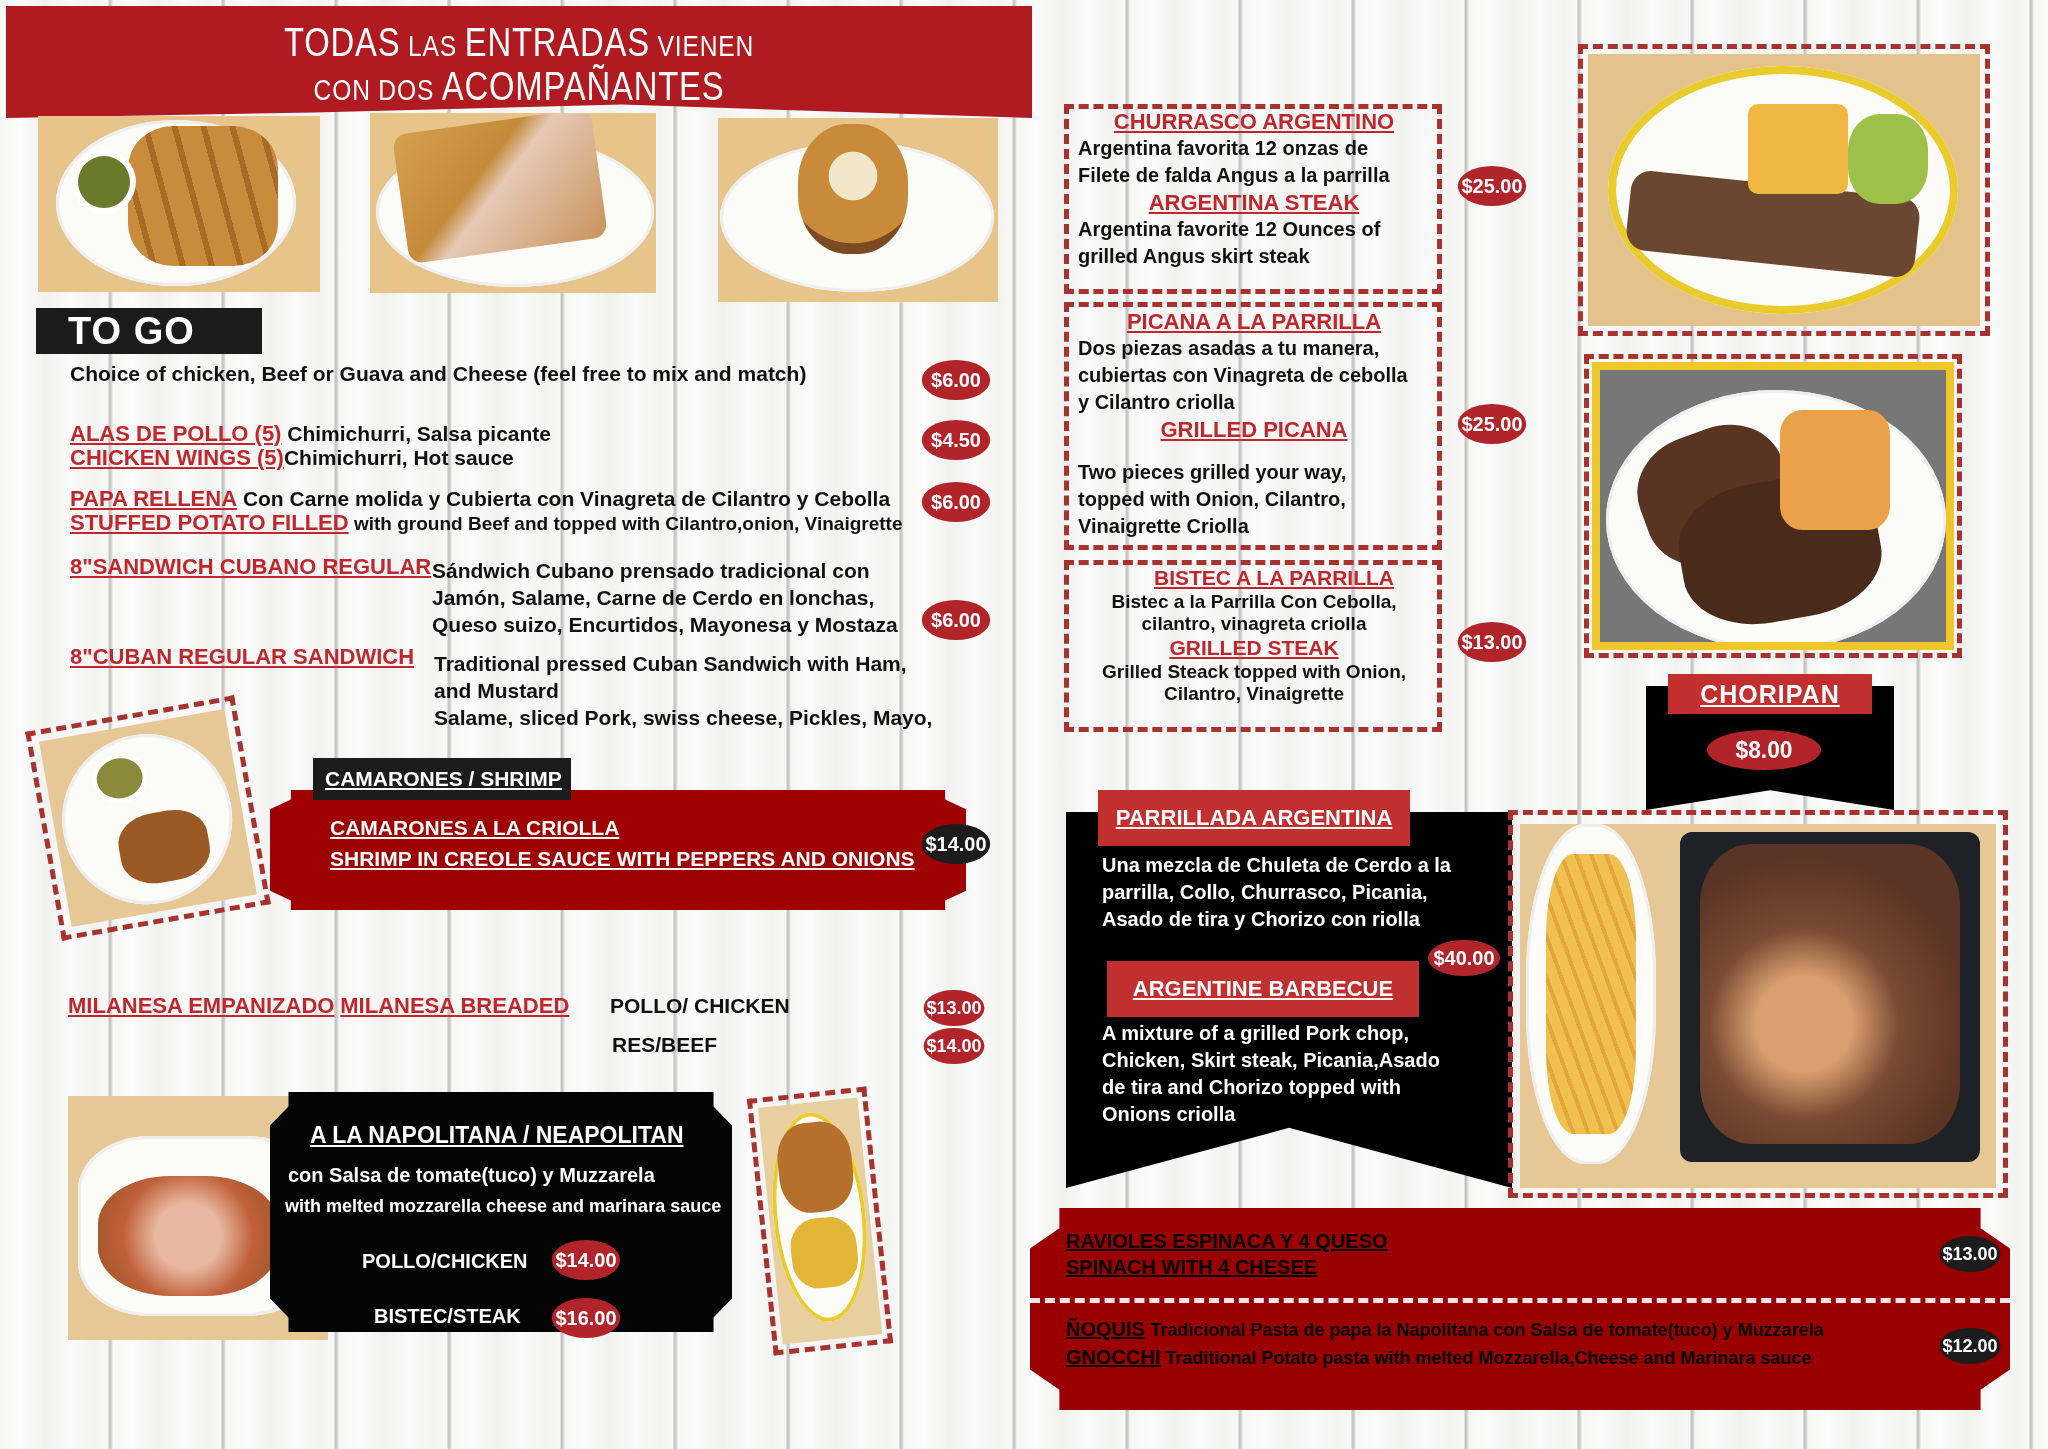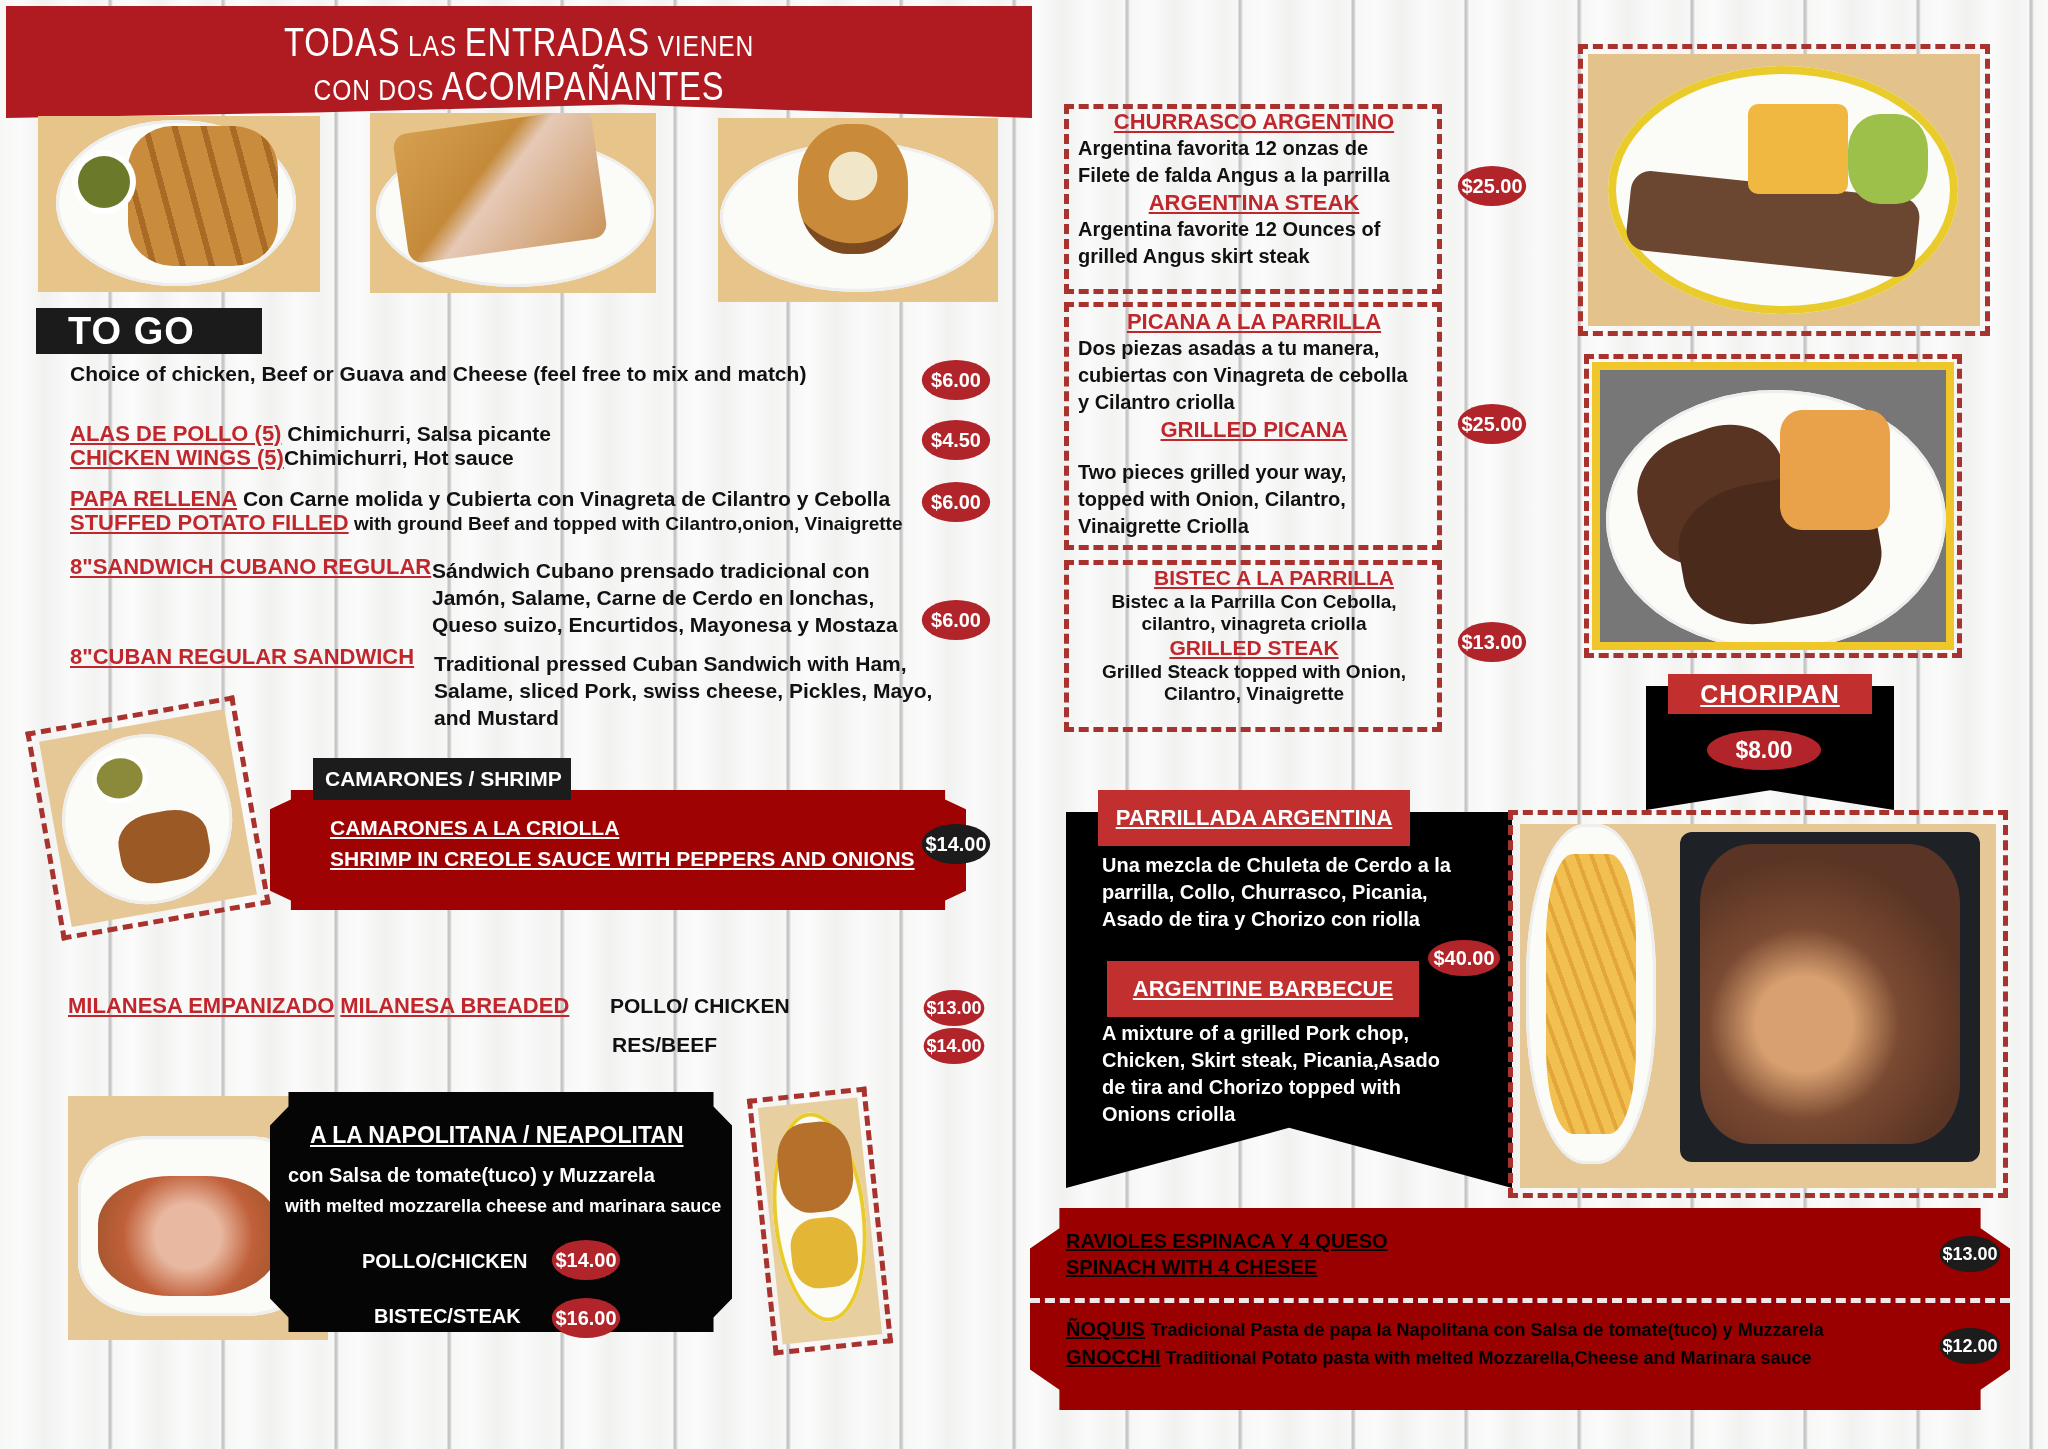--- a/index.html
+++ b/index.html
@@ -19,21 +19,21 @@
 .food{position:absolute;border-radius:40%}
 .togo{left:36px;top:308px;width:226px;height:46px;background:#1b1b1b;color:#fff;font-size:38px;font-weight:bold;padding-left:32px;line-height:46px;letter-spacing:1px}
 .item-name{color:#c0272d;text-decoration:underline;font-weight:bold}
 .t{font-size:21px;color:#111;font-weight:bold;white-space:nowrap;line-height:24px}
 .t .n{font-size:22px}
 .price{position:absolute;width:72px;height:40px;border-radius:50%;background:#b1242a;color:#fff;font-weight:bold;font-size:21px;text-align:center;line-height:40px;transform:scaleX(.95)}
 .price.dark{background:#1c1c1c}
 .price.sm{width:64px;height:36px;line-height:36px;font-size:19px}
 .dashbox{position:absolute;border:5px dashed #a8322d}
 .ticket-shrimp{left:270px;top:790px;width:696px;height:120px;background:#9e0202;clip-path:polygon(3% 0,97% 0,97% 8%,100% 16%,100% 84%,97% 92%,97% 100%,3% 100%,3% 92%,0 84%,0 16%,3% 8%)}
-.tag-shrimp{left:313px;top:758px;width:258px;height:42px;background:#1c1c1c;color:#fff;font-size:21px;font-weight:bold;line-height:42px;padding-left:12px;}
+.tag-shrimp{left:313px;top:758px;width:258px;height:42px;background:#1c1c1c;color:#fff;font-size:21px;font-weight:bold;line-height:42px;padding-left:12px;text-decoration:underline}
 .w{color:#fff;font-weight:bold;font-size:21px;text-decoration:underline;white-space:nowrap}
 .black-ticket{left:270px;top:1092px;width:462px;height:240px;background:#050505;clip-path:polygon(4% 0,96% 0,96% 6%,100% 14%,100% 86%,96% 94%,96% 100%,4% 100%,4% 94%,0 86%,0 14%,4% 6%)}
 .wt{color:#fff;font-weight:bold;font-size:20px;white-space:nowrap}
 .rbox{font-weight:bold;font-size:20px;color:#111;line-height:27px}
 .rbox .h{color:#c0272d;text-decoration:underline;font-size:22px;text-align:center}
 .chor-flag{left:1646px;top:686px;width:248px;height:124px;background:#000;clip-path:polygon(0 0,100% 0,100% 100%,50% 84%,0 100%)}
 .chor-title{left:1668px;top:674px;width:204px;height:40px;background:#c22f2f;color:#fff;font-weight:bold;font-size:25px;text-align:center;line-height:40px;letter-spacing:1px;text-decoration:underline}
 .parr-flag{left:1066px;top:812px;width:446px;height:376px;background:#000;clip-path:polygon(0 0,100% 0,100% 100%,50% 84%,0 100%)}
 .red-label{position:absolute;background:#c22f2f;color:#fff;font-weight:bold;font-size:22px;text-decoration:underline;text-align:center}
 .pasta-ticket{left:1030px;top:1208px;width:980px;height:202px;background:#9a0000;clip-path:polygon(3% 0,97% 0,97% 10%,100% 20%,100% 80%,97% 90%,97% 100%,3% 100%,3% 90%,0 80%,0 20%,3% 10%)}
@@ -91,22 +91,22 @@
   <div>Sándwich Cubano prensado tradicional con</div>
   <div>Jamón, Salame, Carne de Cerdo en lonchas,</div>
   <div>Queso suizo, Encurtidos, Mayonesa y Mostaza</div>
 </div>
 <div class="price" style="left:920px;top:600px">$6.00</div>
 <div class="abs t" style="left:70px;top:645px">
   <span class="item-name n">8"CUBAN REGULAR SANDWICH</span>
 </div>
 <div class="abs t" style="left:434px;top:650px;line-height:27px">
   <div>Traditional pressed Cuban Sandwich with Ham,</div>
+  <div>and Mustard</div>
   <div>Salame, sliced Pork, swiss cheese, Pickles, Mayo,</div>
-  <div>and Mustard</div>
 </div>
 
 <div class="abs" style="left:42px;top:712px;width:212px;height:212px;transform:rotate(-10deg)">
   <div class="dashbox" style="inset:0"></div>
   <div class="photo" style="position:absolute;inset:12px;background:#e6c896">
     <div class="plate" style="left:8px;top:10px;width:170px;height:170px"></div>
     <div class="food" style="left:60px;top:90px;width:90px;height:70px;background:#9b5a25"></div>
     <div class="food" style="left:50px;top:30px;width:46px;height:40px;border-radius:50%;background:#8a8a3a;box-shadow:0 0 0 5px #fff"></div>
   </div>
 </div>

